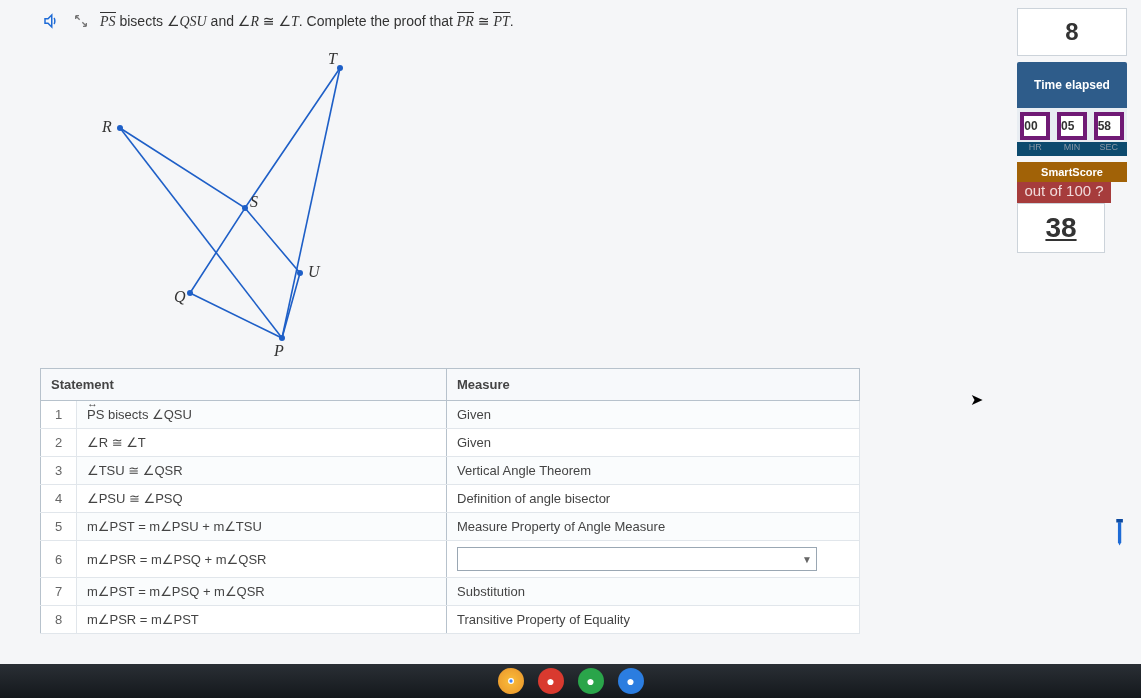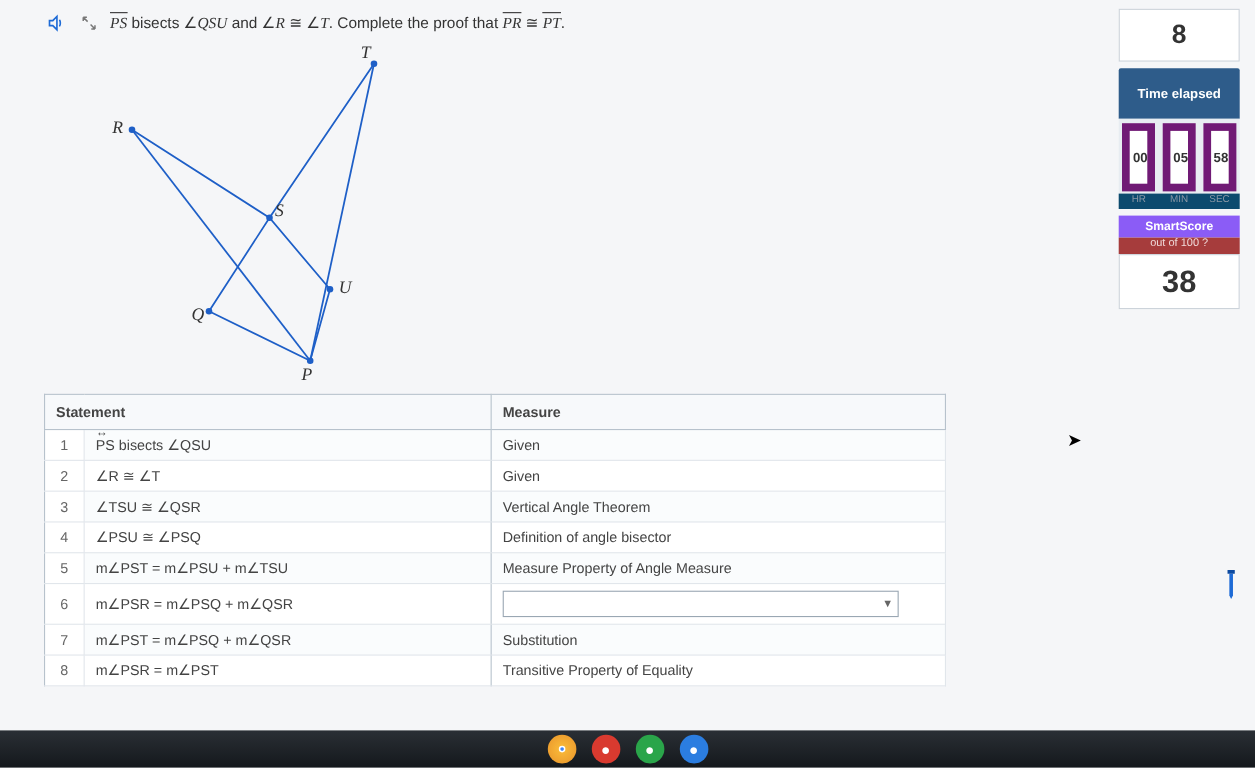--- a/index.html
+++ b/index.html
@@ -28,21 +28,21 @@
     flex-direction: column;
     align-items: center;
     gap: 6px;
   }
   .question-header {
     display: flex;
     align-items: center;
     gap: 8px;
     font-size: 14px;
     color: #333;
-    margin-bottom: 6px;
+    margin-bottom: 16px;
   }
   .icon-btn {
     width: 22px; height: 22px;
     display: inline-flex; align-items: center; justify-content: center;
     color: #666;
   }
   .q-text i { font-style: italic; font-family: 'Times New Roman', serif; }
   .diagram {
     width: 380px;
     height: 310px;
@@ -110,40 +110,41 @@
   .time-label {
     width:110px; background:#2e5c8a; color:#fff; text-align:center;
     font-size:12px; padding:16px 0; border-radius:2px 2px 0 0;
     font-weight:bold;
   }
   .time-row {
     width:110px; background:#e8edf2; display:flex; justify-content:space-around;
     padding:4px 2px 2px; gap:4px;
   }
   .time-cell {
-    background:#fff; border:7px solid #701a75; width:30px; text-align:right;
-    font-size:12px; padding:17px 0; font-weight:bold; color:#333;
+    background:#fff; border:4px solid #701a75; width:30px; text-align:left;
+    font-size:12px; padding:3px 0; font-weight:bold; color:#333;
   }
   .time-units {
     width:110px; display:flex; justify-content:space-around;
     font-size:9px; color:#8a97a5; background:#0c4a6e; padding-bottom:4px;
   }
   .time-units span{width:30px; text-align:center;}
   .smart-label {
-    width:110px; background:#8b5cf6; color:#fff; text-align:center;
+    width:110px; background:#a16207; color:#fff; text-align:center;
     font-size:11px; padding:4px 16px; font-weight:bold;
   }
   .smart-sub {
-    width:110px; background:#a63c3c; color:#f0dada; text-align:center;
-    font-size:10px; padding:0 0 4px;
+    width:94px; background:#a63c3c; color:#f0dada; text-align:center;
+    font-size:15px; padding:0 0 4px;
   }
   .smart-val {
-    width:110px; background:#fff; border:1px solid #ccd3da;
+    width:88px; background:#fff; border:1px solid #ccd3da;
     text-align:center; font-size:28px; font-weight:bold; color:#333;
     padding:8px 0;
+    text-decoration:underline;
   }
   .pencil {
     position:absolute; right:6px; bottom:150px;
     color:#1e6bd6; transform: rotate(-45deg);
   }
   .cursor {
     position:absolute; left:970px; top:390px; font-size:16px; color:#000;
   }
   .taskbar {
     position:absolute; bottom:0; left:0; right:0; height:34px;

